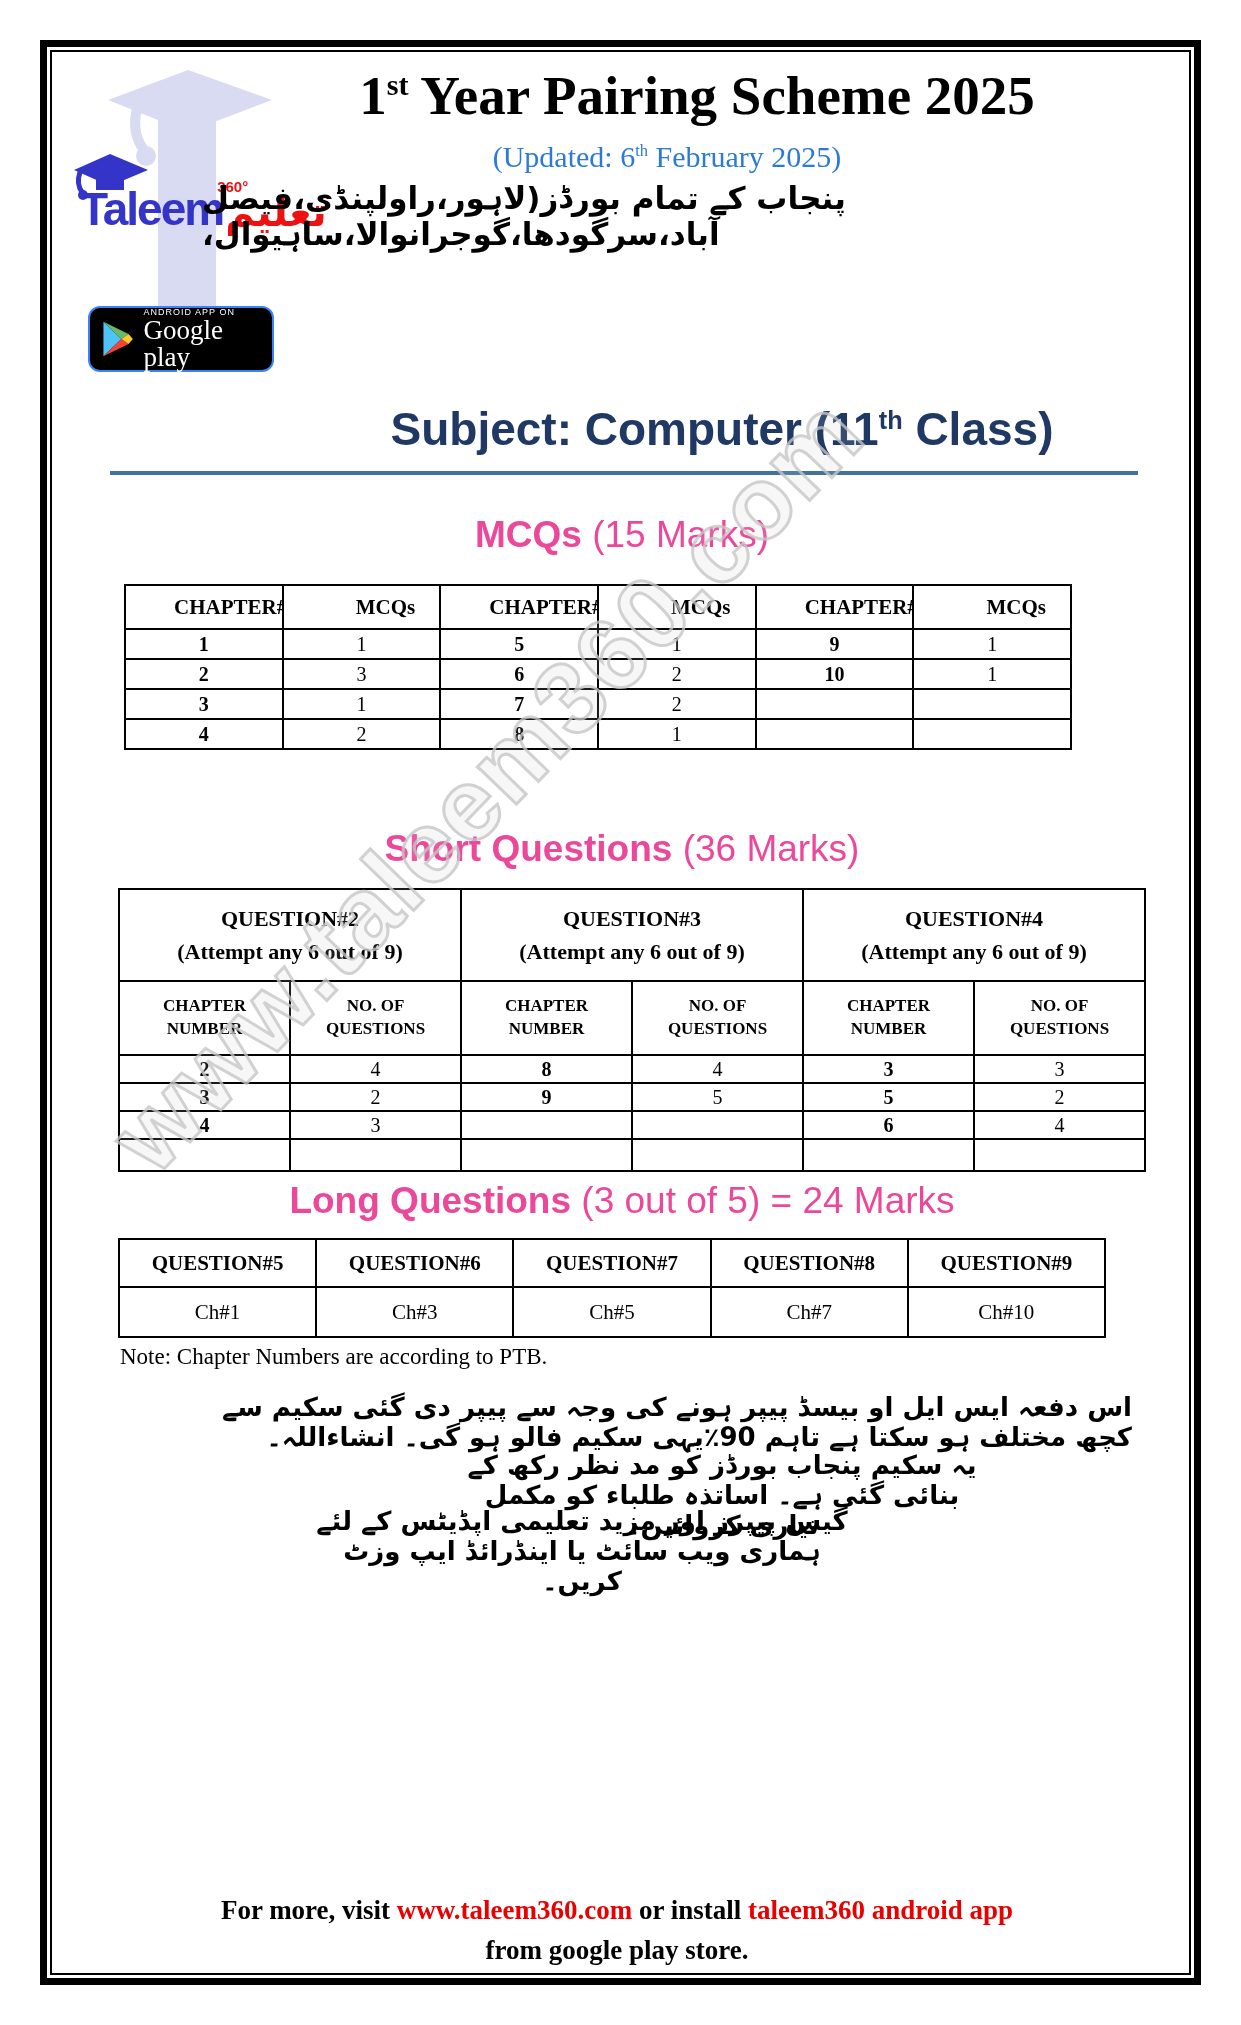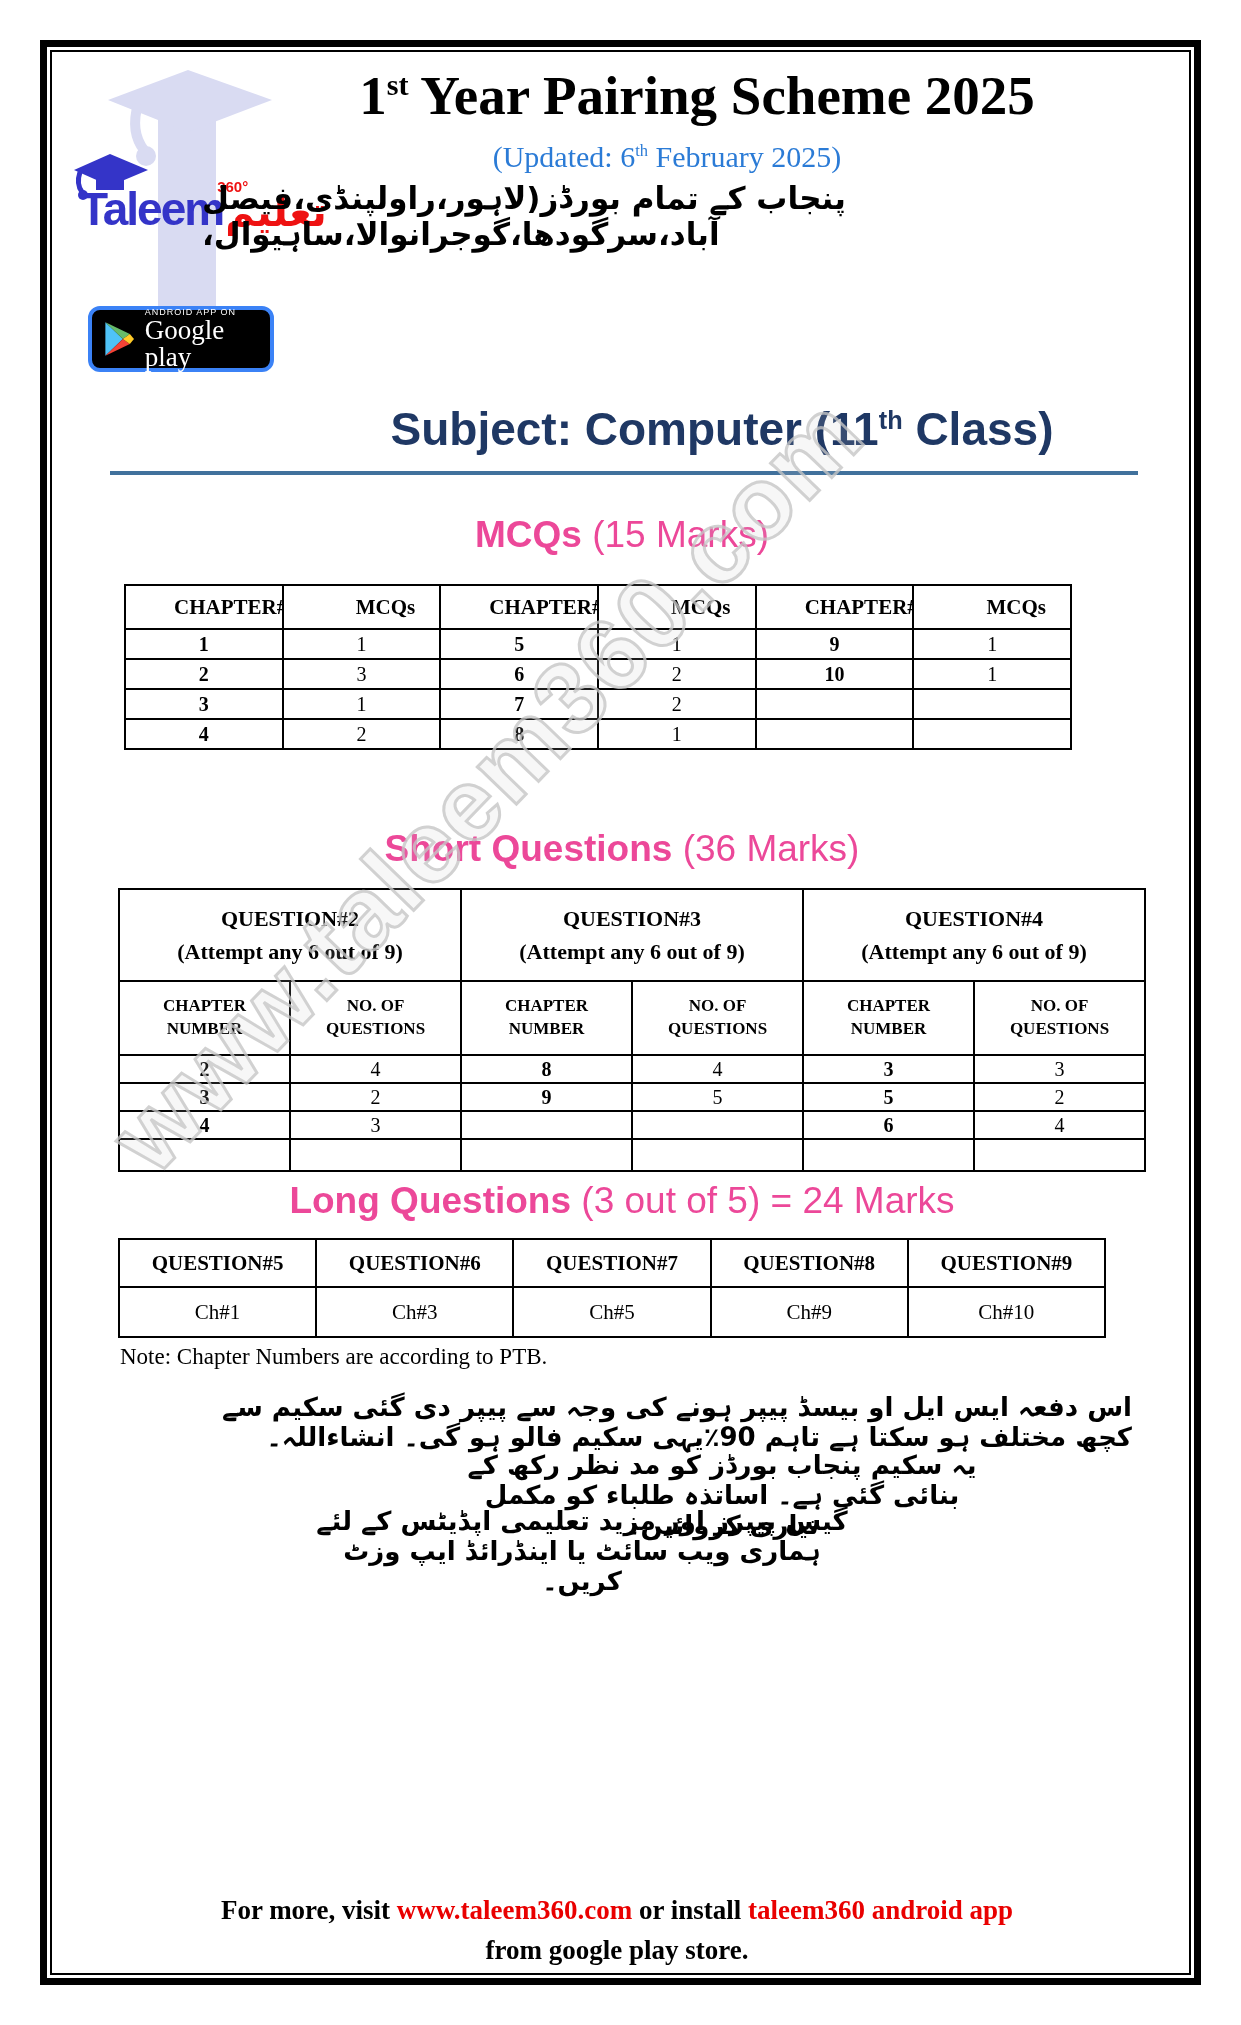--- a/index.html
+++ b/index.html
@@ -29,21 +29,21 @@
   .doc-title sup, .updated sup, .subject sup { font-size:55%; vertical-align:super; }
   .updated { position:absolute; left:190px; top:88px; width:910px; text-align:center; padding-right:60px;
              color:#2b7bd6; font-weight:normal; font-size:30px; font-family:"Liberation Serif",serif; }
 
   .urdu-h { position:absolute; left:150px; width:935px; direction:rtl; text-align:left;
             font-family:"DejaVu Sans",sans-serif; font-weight:bold; font-size:31px; color:#000; }
   .urdu-h1 { top:128px; }
   .urdu-h2 { top:210px; }
 
   .play-badge { position:absolute; left:36px; top:254px; width:186px; height:66px;
-                background:#000; border:4px solid #3b82f6; border-radius:12px;
+                background:#000; border:2px solid #3b82f6; border-radius:12px;
                 display:flex; align-items:center; gap:10px; padding:6px 12px; cursor:pointer; }
   .play-badge .txt { color:#fff; }
   .play-badge .txt .l1 { font-family:"Liberation Sans",sans-serif; font-size:9px; letter-spacing:1px; }
   .play-badge .txt .l2 { font-family:"Liberation Serif",serif; font-size:27px; line-height:1; }
 
   
   .subject { position:absolute; left:200px; top:350px; width:940px; text-align:center;
              font-family:"Liberation Sans",sans-serif; font-weight:bold; font-size:46px; color:#1f3864; }
   .divider { position:absolute; left:58px; top:419px; width:1028px; height:4px; background:#41719c; }
 
@@ -273,21 +273,21 @@
         <th>QUESTION#7</th>
         <th>QUESTION#8</th>
         <th>QUESTION#9</th>
       </tr>
     </thead>
     <tbody>
           <tr>
             <td>Ch#1</td>
             <td>Ch#3</td>
             <td>Ch#5</td>
-            <td>Ch#9</td>
+            <td>Ch#7</td>
             <td>Ch#10</td>
           </tr>
         </tbody>
   </table>
 
   <div class="note">Note: Chapter Numbers are according to PTB.</div>
 
   <div class="urdu-p urdu-p1">اس دفعہ ایس ایل او بیسڈ پیپر ہونے کی وجہ سے پیپر دی گئی سکیم سے کچھ مختلف ہو سکتا ہے تاہم 90٪یہی سکیم فالو ہو گی۔ انشاءاللہ۔</div>
   <div class="urdu-p urdu-p2">یہ سکیم پنجاب بورڈز کو مد نظر رکھ کے بنائی گئی ہے۔ اساتذہ طلباء کو مکمل تیاری کروائیں۔</div>
   <div class="urdu-p urdu-p3">گیس پیپرز اور مزید تعلیمی اپڈیٹس کے لئے ہماری ویب سائٹ یا اینڈرائڈ ایپ وزٹ کریں۔</div>

